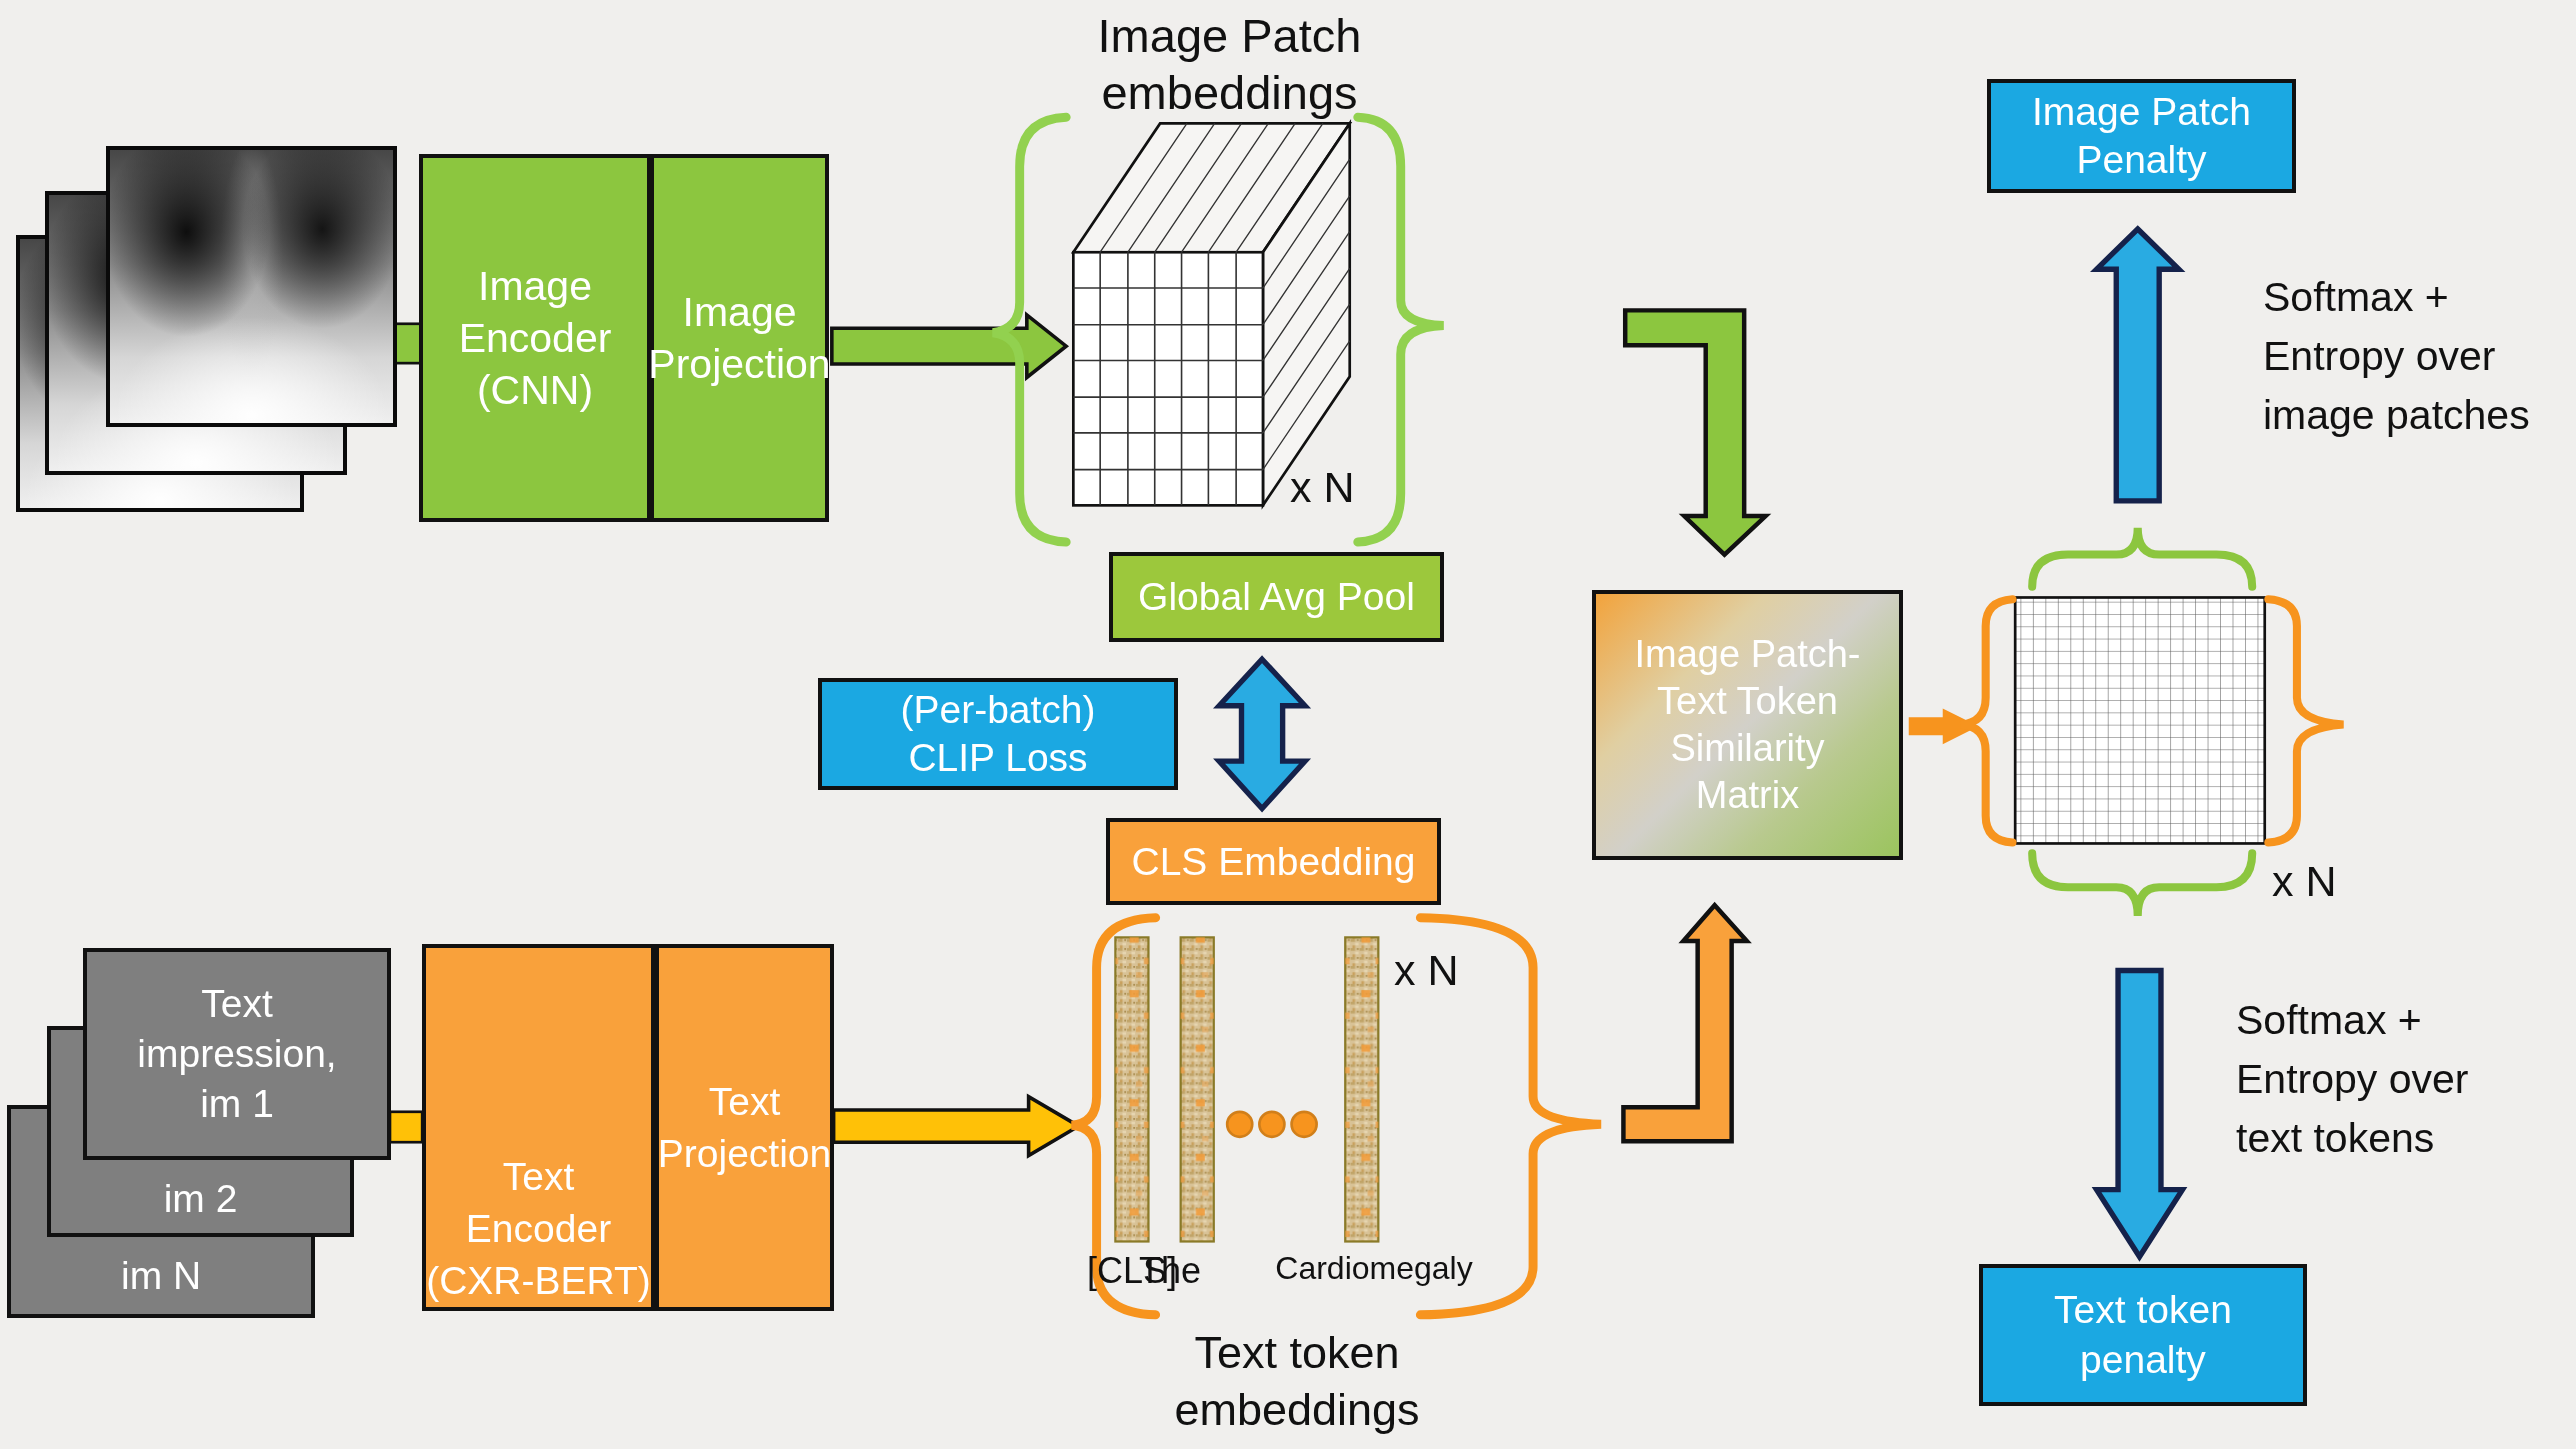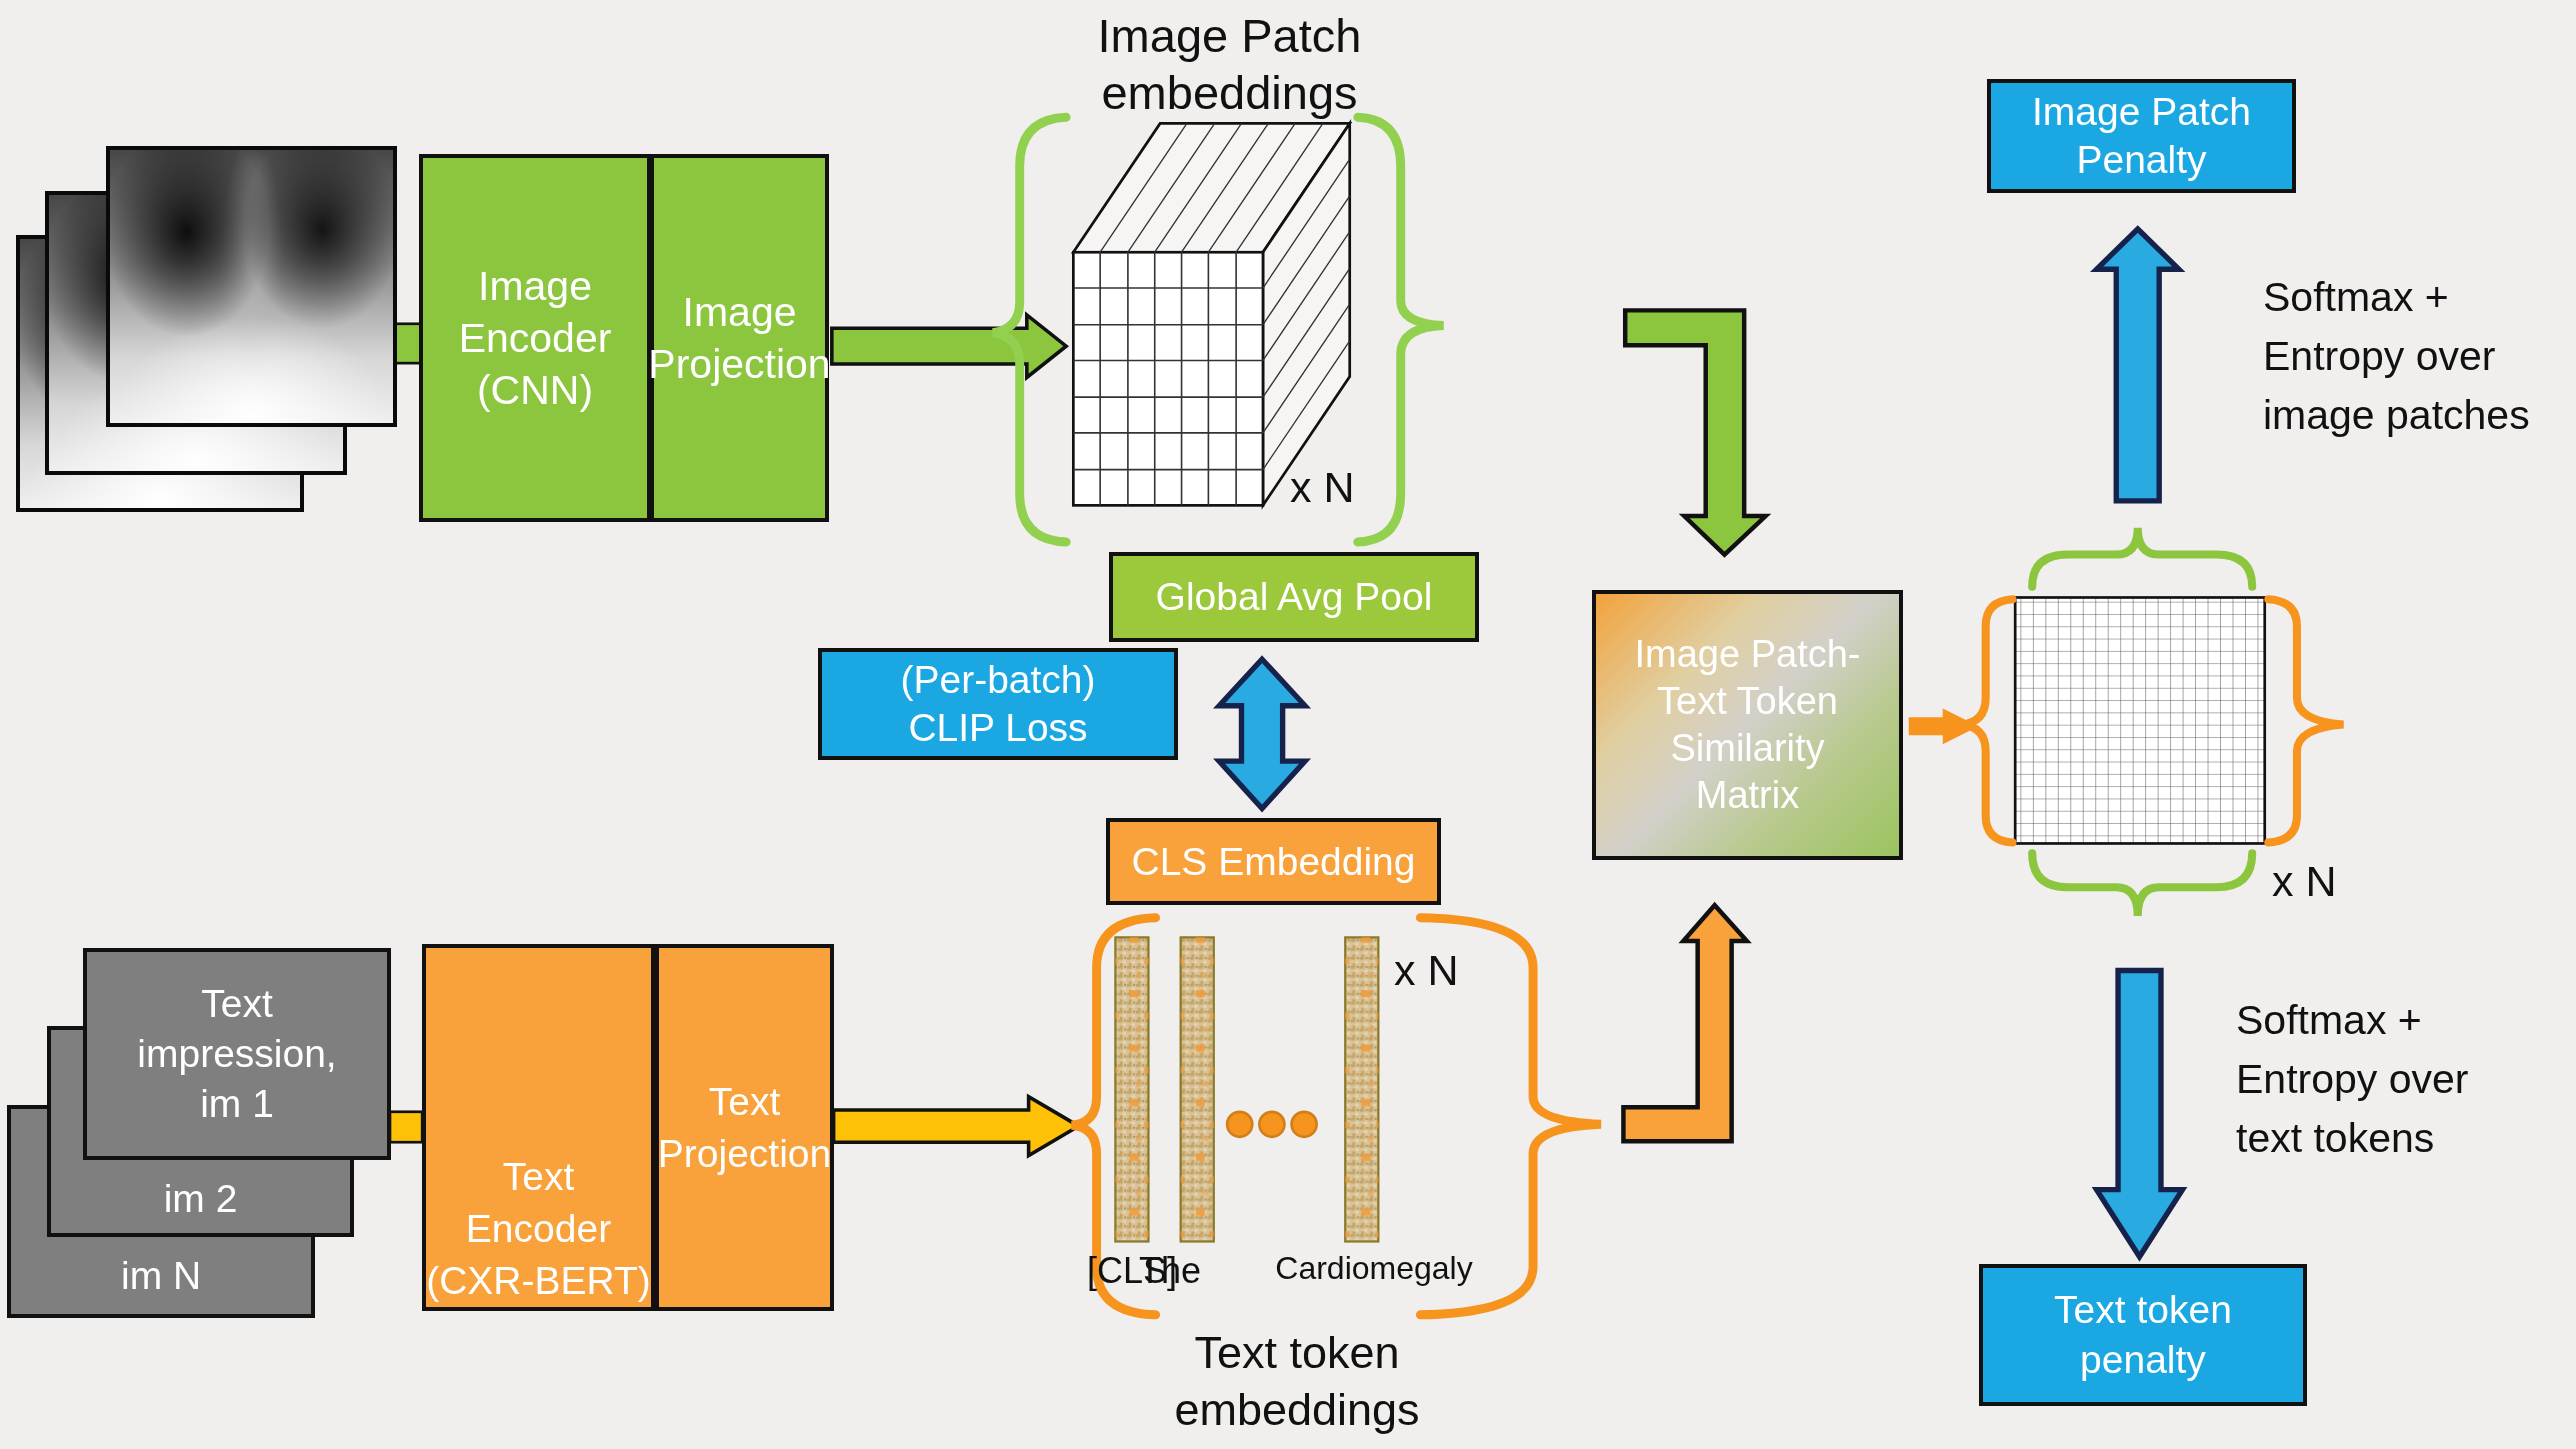--- a/index.html
+++ b/index.html
@@ -113,23 +113,23 @@
   <div class="box green" style="left:419px;top:154px;width:232px;height:368px;font-size:41px;line-height:52px;"><span>Image
 Encoder
 (CNN)</span></div>
   <div class="box green" style="left:650px;top:154px;width:179px;height:368px;font-size:41px;line-height:52px;"><span>Image
 Projection</span></div>
 
   <div class="lbl center" style="left:1055px;top:7.2px;width:349px;font-size:47px;line-height:57px;">Image Patch
 embeddings</div>
   <div class="lbl" style="left:1290px;top:463px;font-size:43px;">x N</div>
 
-  <div class="box greenpool" style="left:1109px;top:552px;width:370px;height:90px;font-size:39px;"><span>Global Avg Pool</span></div>
+  <div class="box greenpool" style="left:1109px;top:552px;width:335px;height:90px;font-size:39px;"><span>Global Avg Pool</span></div>
 
-  <div class="box blue" style="left:818px;top:648px;width:360px;height:112px;font-size:39px;line-height:48px;"><span>(Per-batch)
+  <div class="box blue" style="left:818px;top:678px;width:360px;height:112px;font-size:39px;line-height:48px;"><span>(Per-batch)
 CLIP Loss</span></div>
 
   <div class="box orange" style="left:1106px;top:818px;width:335px;height:87px;font-size:39px;"><span>CLS Embedding</span></div>
 
   <div class="box grayb" style="left:7.2px;top:1105px;width:308px;height:213px;font-size:39px;align-items:flex-end;padding-bottom:16px;z-index:2;"><span>im N</span></div>
   <div class="box grayb" style="left:47px;top:1026px;width:307px;height:211px;font-size:39px;align-items:flex-end;padding-bottom:12.5px;z-index:2;"><span>im 2</span></div>
   <div class="box grayb" style="left:83px;top:948px;width:308px;height:212px;font-size:39px;line-height:50px;z-index:2;"><span>Text
 impression,
 im 1</span></div>
 

